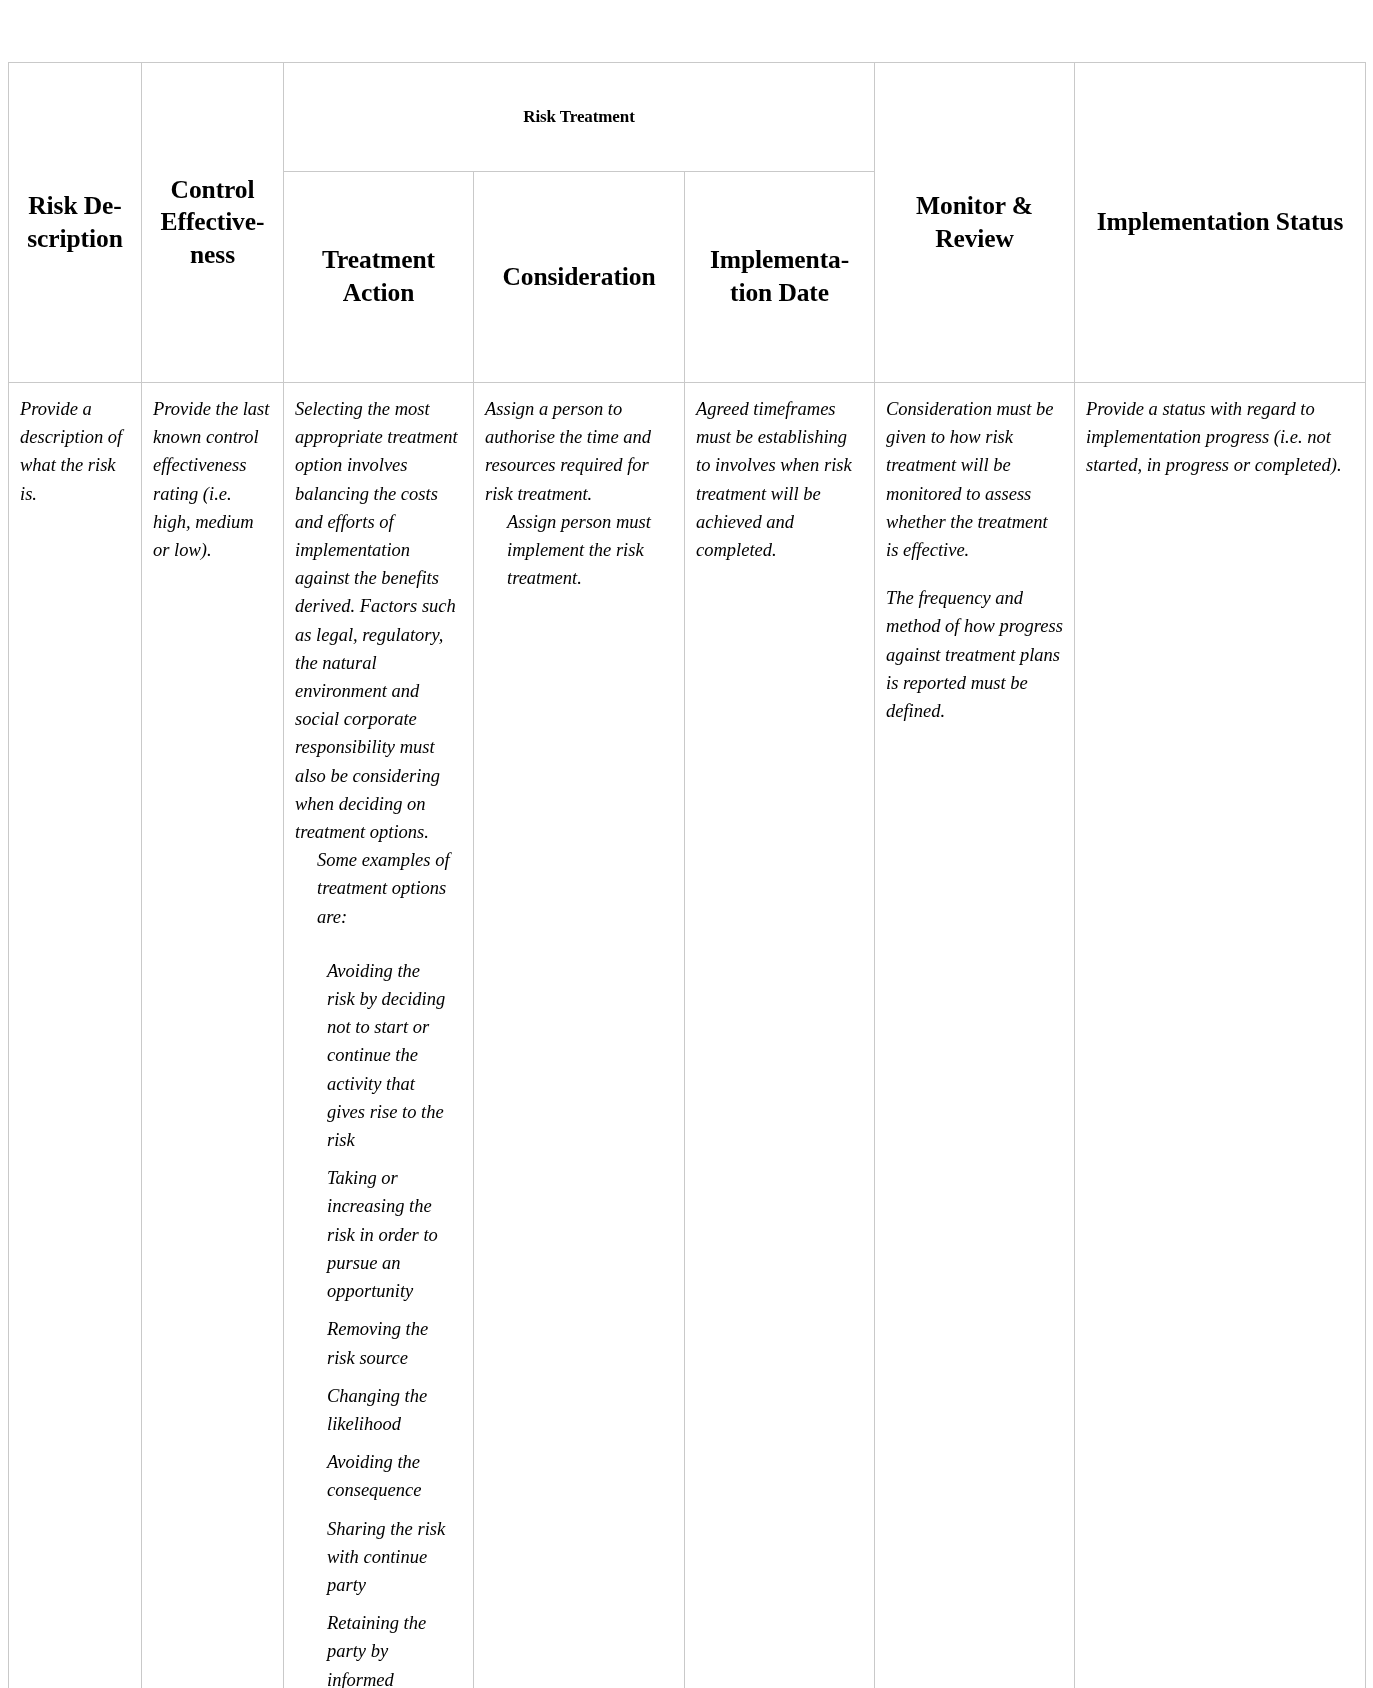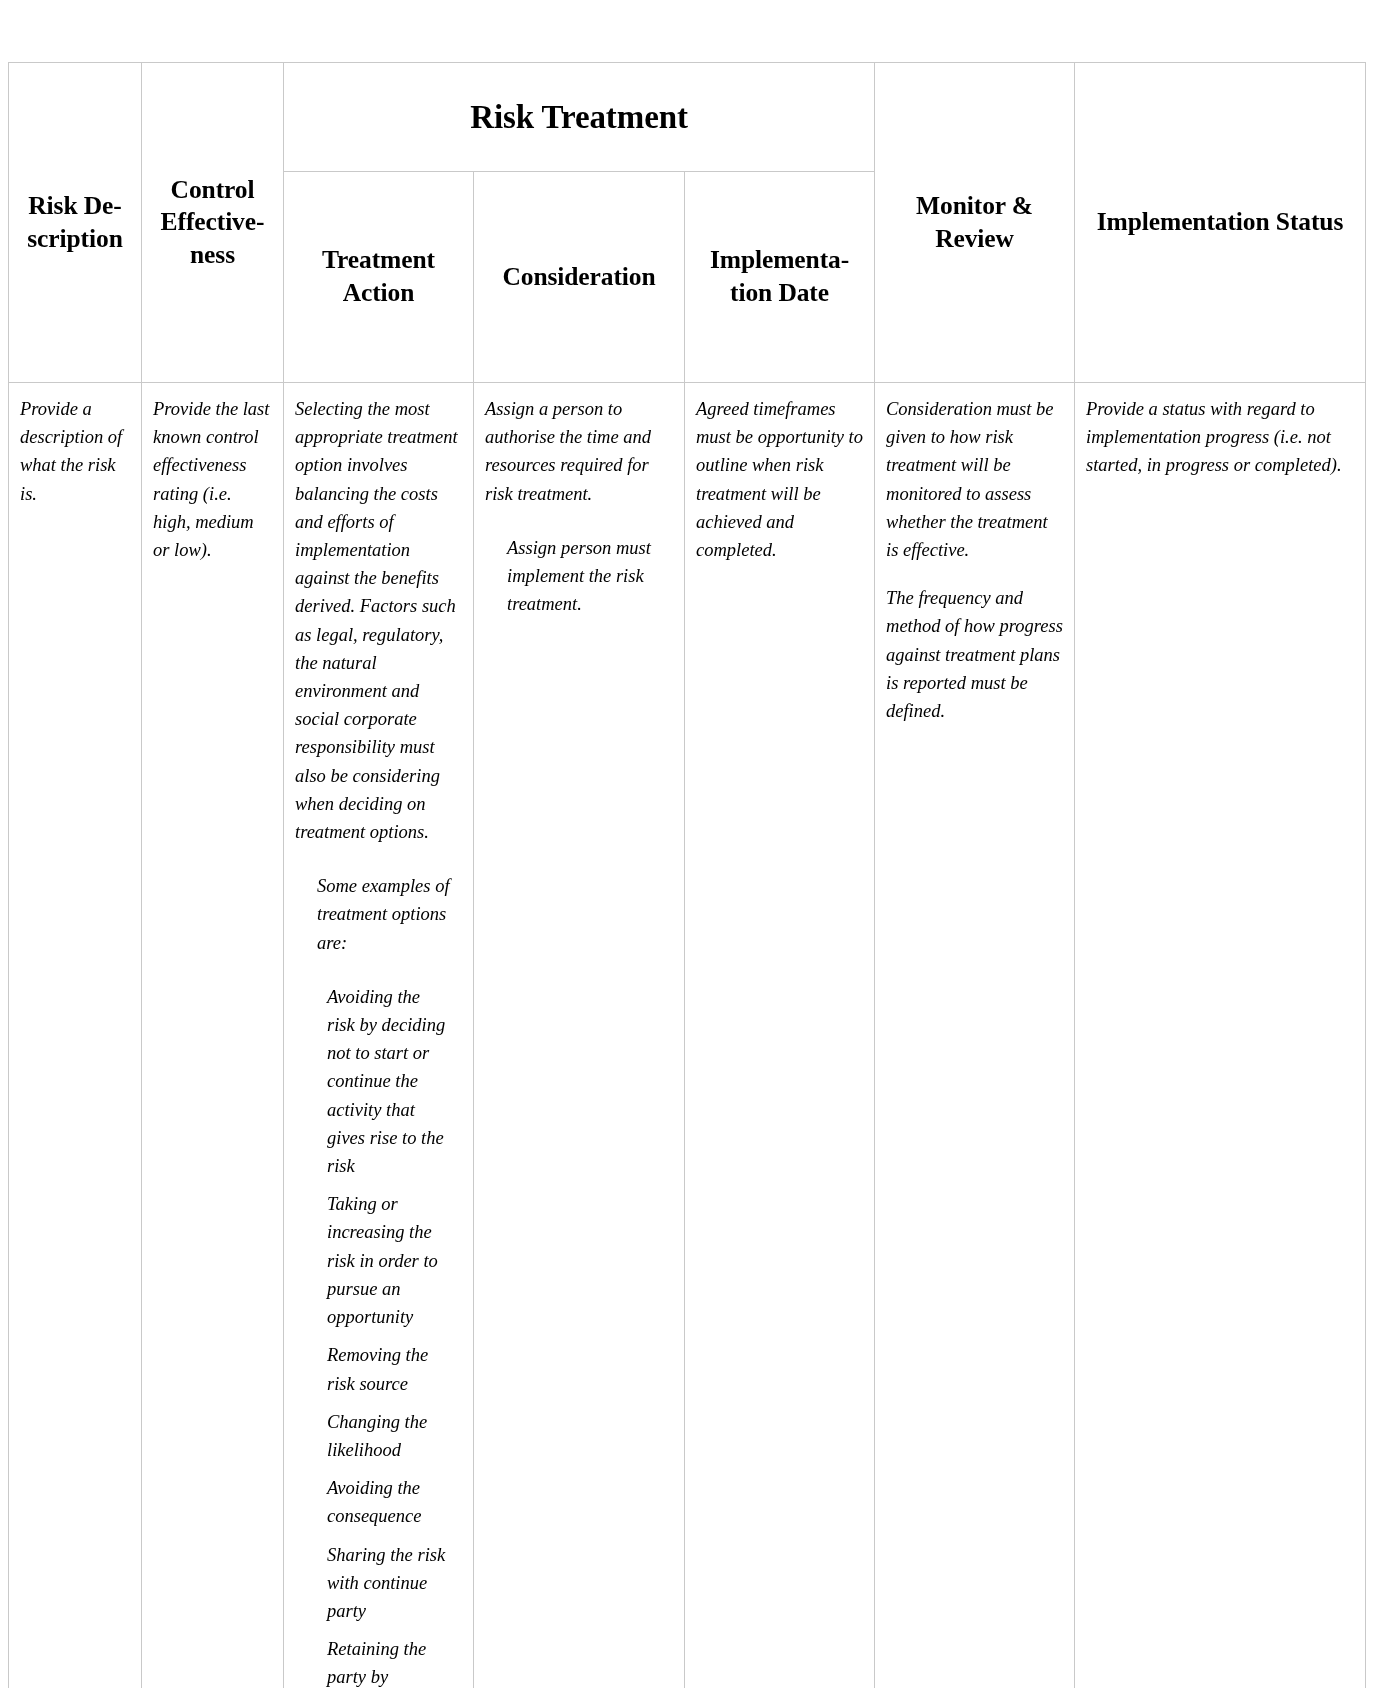--- a/index.html
+++ b/index.html
@@ -47,21 +47,21 @@
     vertical-align: middle;
     font-weight: bold;
     font-size: 25.5px;
     line-height: 1.28;
     font-family: "Liberation Serif", "DejaVu Serif", serif;
     padding: 6px 6px;
     letter-spacing: -0.1px;
   }
   th.group-head {
     height: 96px;
-    font-size: 33px;
+    font-size: 17px;
     margin-top: 8px;
   }
   th.tall-head {
     height: 294px;
   }
   th.sub-head {
     height: 198px;
   }
 
   
@@ -73,21 +73,20 @@
     vertical-align: top;
     font-family: "Liberation Serif", "DejaVu Serif", serif;
   }
   td.bcell p {
     margin: 0 0 0 0;
   }
   td.bcell p.gap {
     margin-top: 20px;
   }
   td.bcell p.indent {
-    margin-top: 26px;
     padding-left: 22px;
   }
   td.bcell ul.opts {
     list-style: none;
     margin: 26px 0 0 0;
     padding-left: 22px;
   }
   td.bcell ul.opts li {
     margin: 10px;
     padding: 0;
@@ -160,21 +159,21 @@
               <li>Retaining the party by informed decision</li>
             </ul>
         </td>
 
         <td class="bcell">
           <p>Assign a person to authorise the time and resources required for risk treatment.</p>
           <p class="indent">Assign person must implement the risk treatment.</p>
         </td>
 
         <td class="bcell">
-          <p>Agreed timeframes must be opportunity to outline when risk treatment will be achieved and completed.</p>
+          <p>Agreed timeframes must be establishing to involves when risk treatment will be achieved and completed.</p>
         </td>
 
         <td class="bcell">
           <p>Consideration must be given to how risk treatment will be monitored to assess whether the treatment is effective.</p>
           <p class="gap">The frequency and method of how progress against treatment plans is reported must be defined.</p>
         </td>
 
         <td class="bcell">
           <p>Provide a status with regard to implementation progress (i.e. not started, in progress or completed).</p>
         </td>

